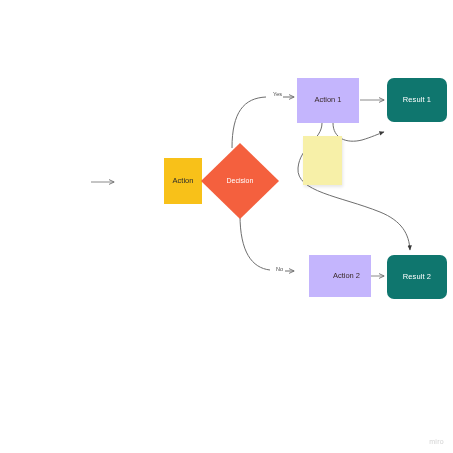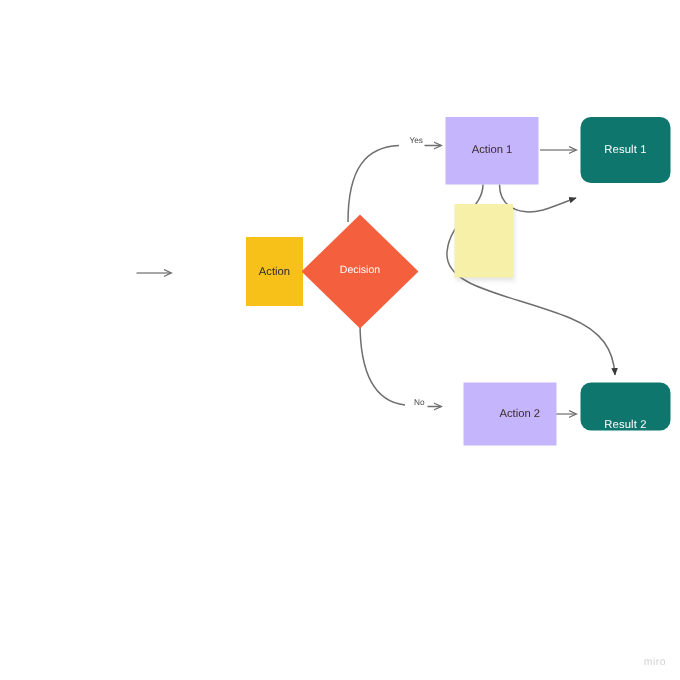--- a/index.html
+++ b/index.html
@@ -150,21 +150,21 @@
   </div>
 
   <div class="node node-terminal" style="left:387px; top:78px; width:60px; height:44px;">
     <span>Result 1</span>
   </div>
 
   <div class="node node-process-pink" style="left:309px; top:255px; width:62px; height:42px;padding-left:13px;">
     <span>Action 2</span>
   </div>
 
-  <div class="node node-terminal" style="left:387px; top:255px; width:60px; height:32px;align-items:flex-end;">
+  <div class="node node-terminal" style="left:387px; top:255px; width:60px; height:44px;">
     <span>Result 2</span>
   </div>
 
   <span class="edge-label" style="left:273px; top:91px;">Yes</span>
 
   <span class="edge-label" style="left:276px; top:266px;">No</span>
 
   <span class="watermark">miro</span>
 
 </div>

